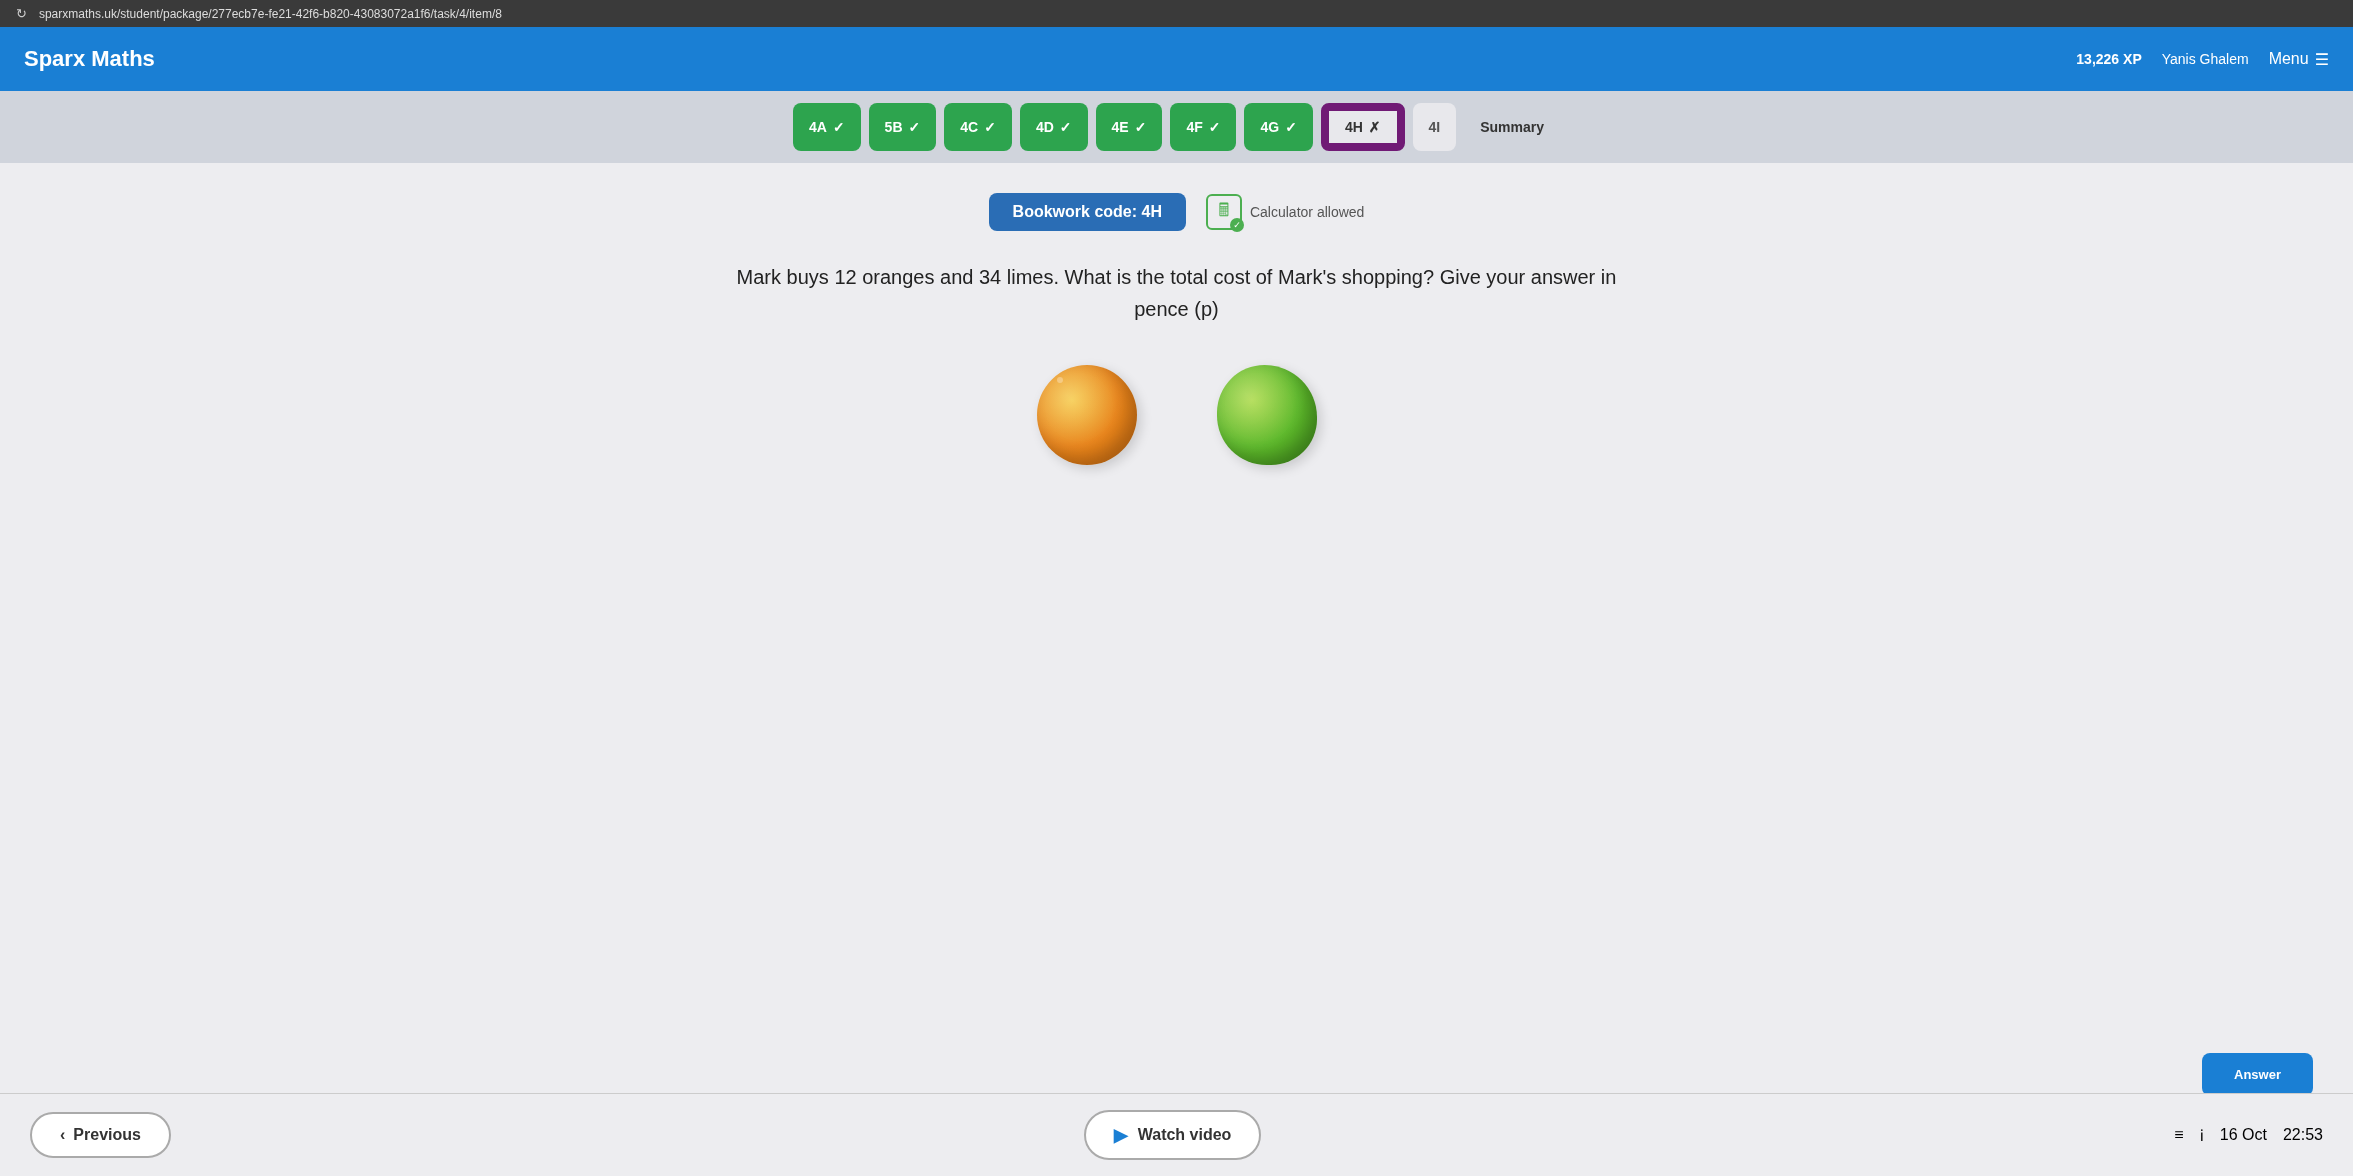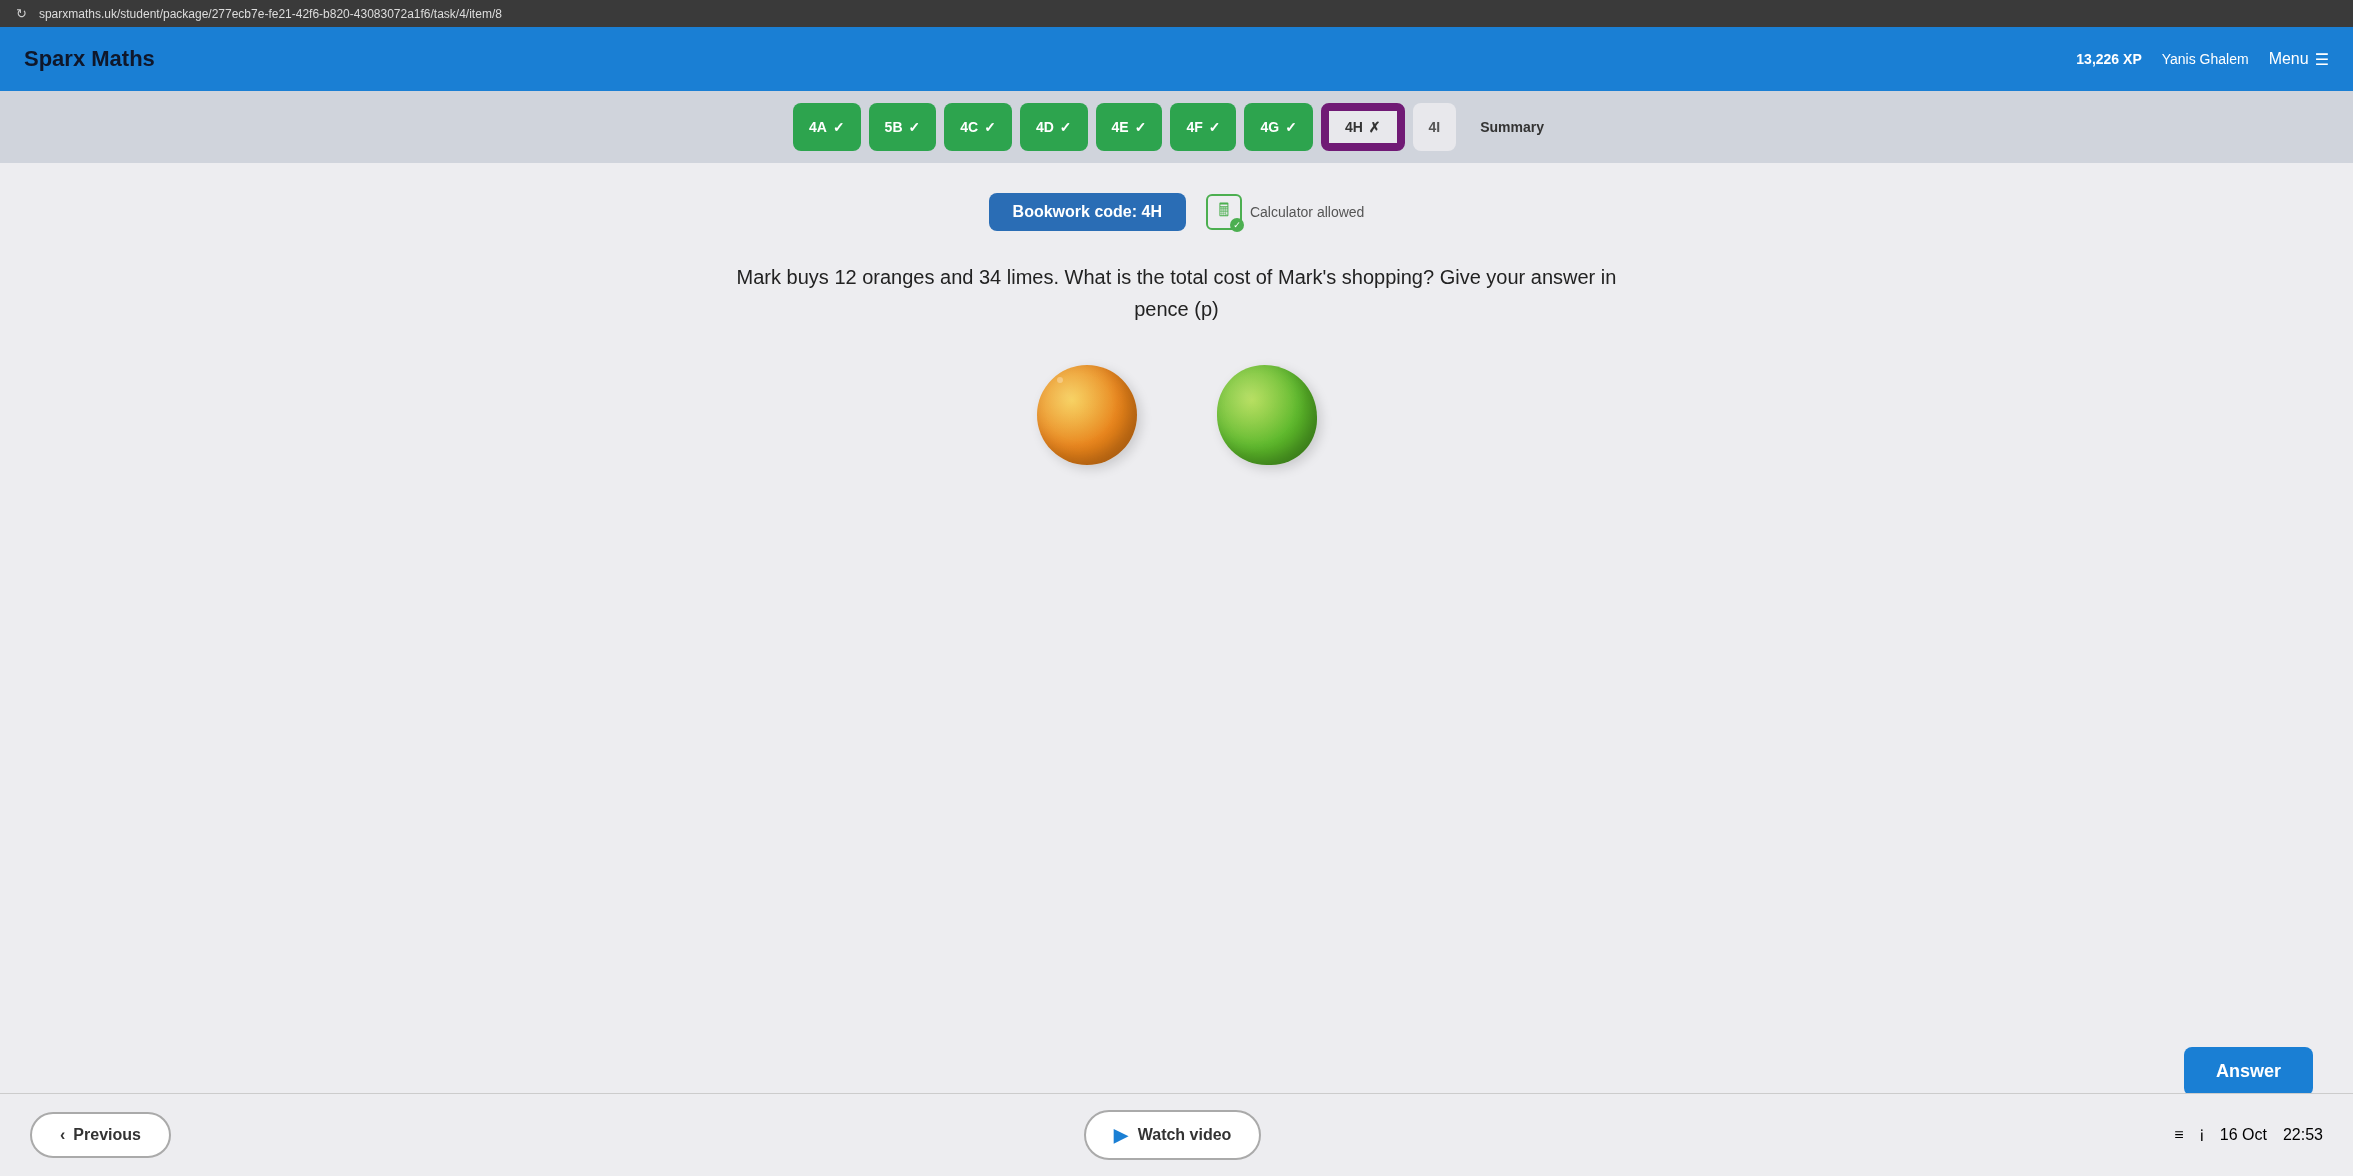--- a/index.html
+++ b/index.html
@@ -31,21 +31,21 @@
       color: white;
       padding: 0 24px;
       height: 64px;
       display: flex;
       align-items: center;
       justify-content: space-between;
     }
     .header-logo {
       font-size: 22px;
       font-weight: 700;
-      color: #0f172a;
+      color: #ffffff;
     }
     .header-right {
       display: flex;
       align-items: center;
       gap: 20px;
       font-size: 14px;
     }
     .header-xp {
       font-weight: 600;
     }
@@ -287,21 +287,21 @@
     .video-icon {
       color: #1a7fd4;
       font-size: 18px;
     }
     .answer-btn {
       background: #1a7fd4;
       color: white;
       border: none;
       border-radius: 8px;
       padding: 14px 32px;
-      font-size: 18px;
+      font-size: 13px;
       font-weight: 700;
       cursor: pointer;
     }
   </style>
 </head>
 <body>
 
 <div class="browser-bar">
   <span>↻</span>
   <span class="url">sparxmaths.uk/student/package/277ecb7e-fe21-42f6-b820-43083072a1f6/task/4/item/8</span>

